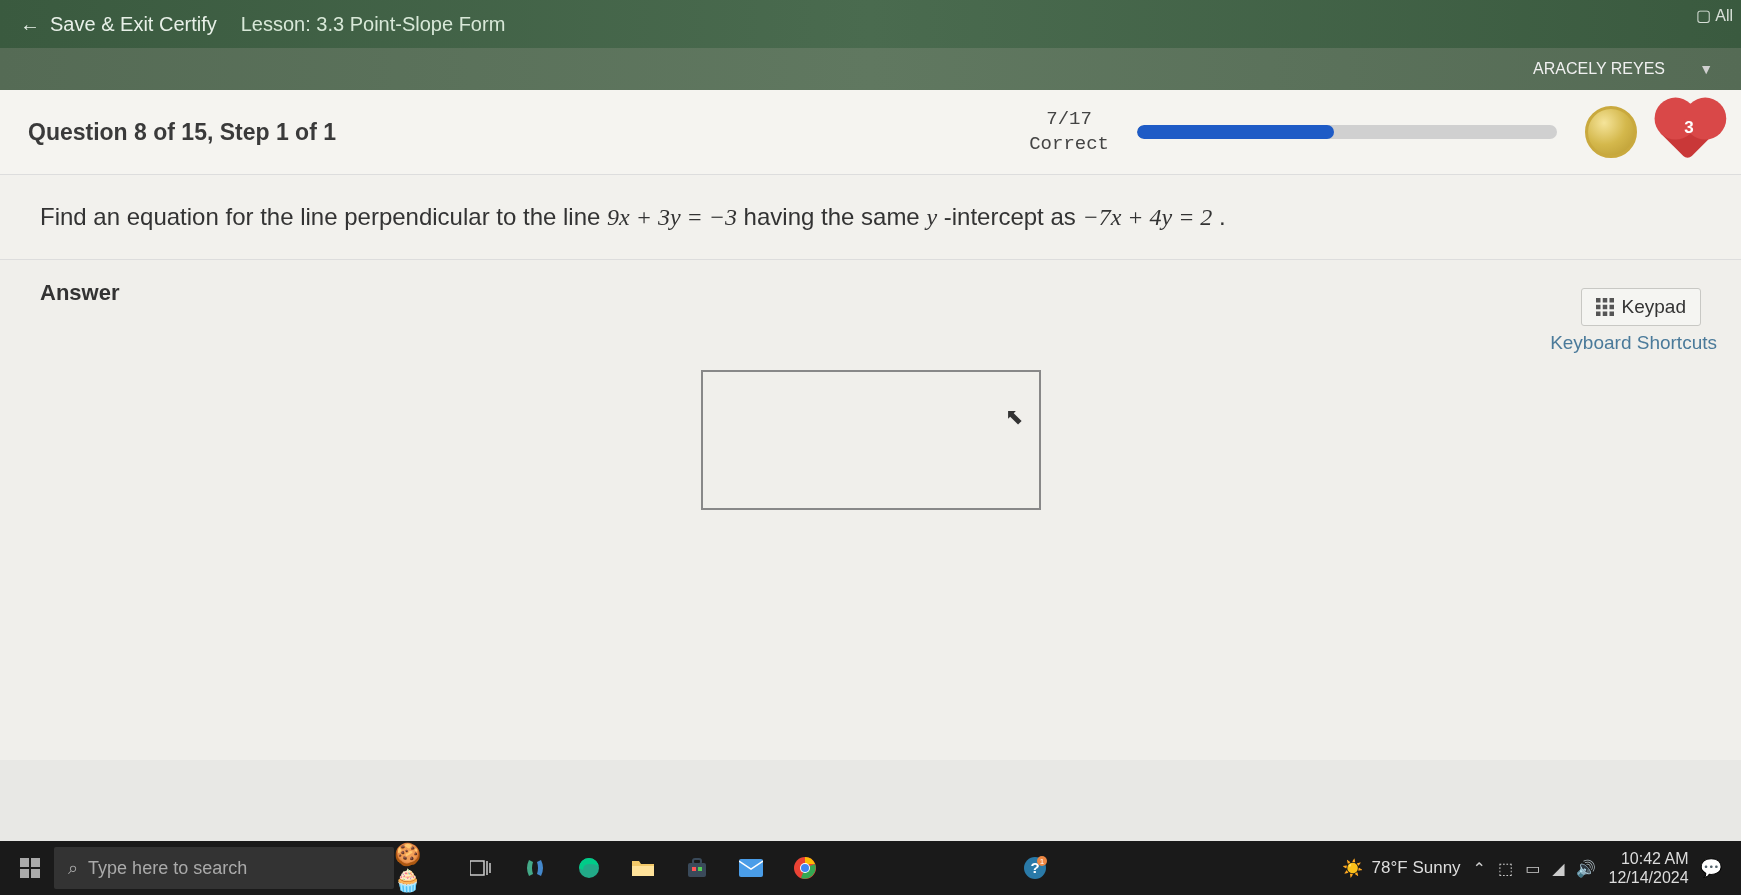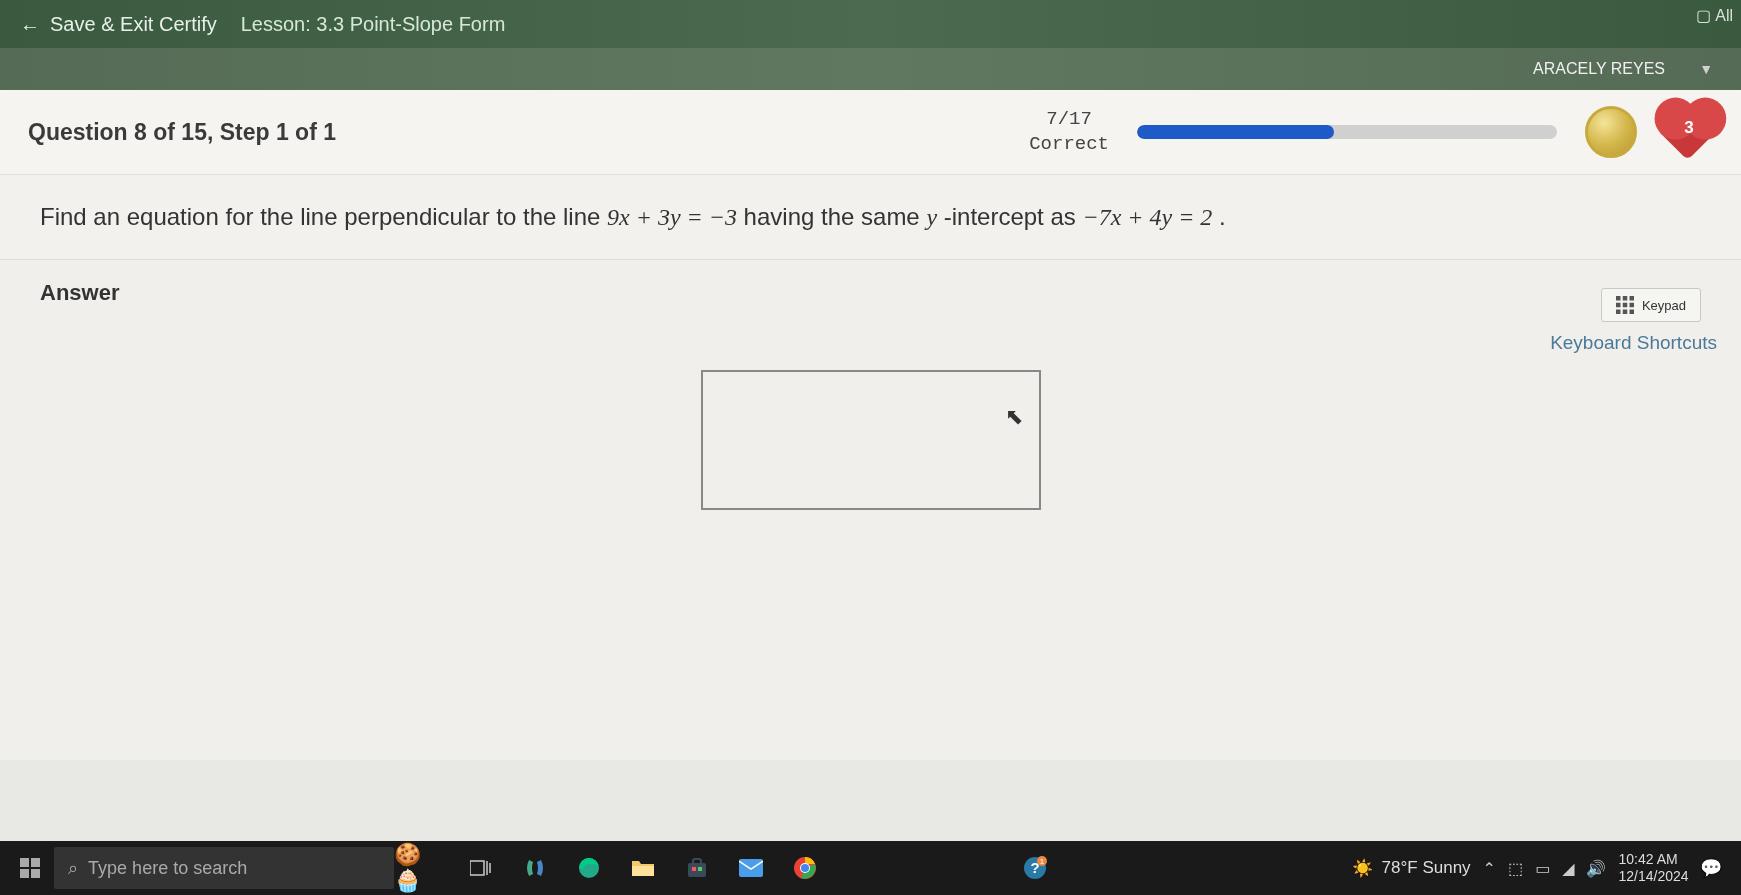--- a/index.html
+++ b/index.html
@@ -171,21 +171,21 @@
       font-weight: 600;
       color: #333;
     }
     .keypad-btn {
       position: absolute;
       right: 40px;
       top: 28px;
       background: #f5f5f2;
       border: 1px solid #c8c8c4;
       padding: 7px 14px;
-      font-size: 13px;
+      font-size: 19px;
       color: #333;
       cursor: pointer;
       display: flex;
       align-items: center;
       gap: 8px;
       border-radius: 3px;
     }
     .keyboard-shortcuts {
       position: absolute;
       right: 24px;
@@ -276,21 +276,22 @@
       align-items: center;
       gap: 8px;
       font-size: 17px;
     }
     .tray-icon {
       font-size: 16px;
       color: #ccc;
       cursor: pointer;
     }
     .clock {
-      font-size: 14px;
+      text-align: right;
+      font-size: 16px;
       line-height: 1.2;
     }
     .notif-icon {
       font-size: 18px;
       color: #ccc;
       cursor: pointer;
     }
     .grid-svg { width: 18px; height: 18px; }
     .emoji-cluster {
       width: 50px; height: 48px;

